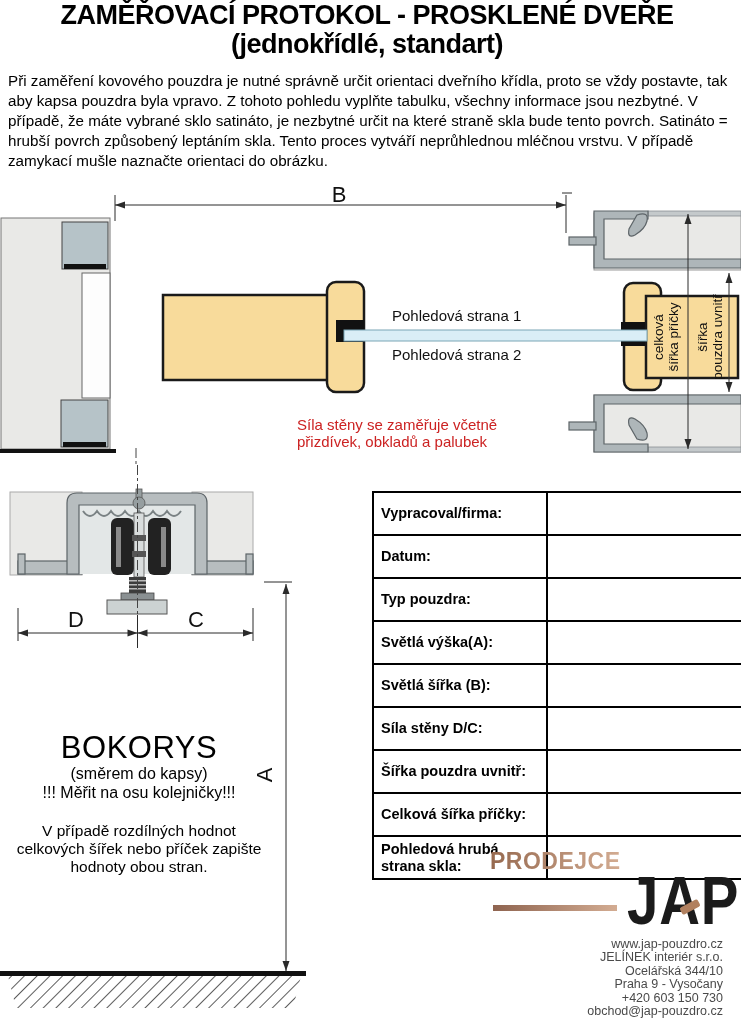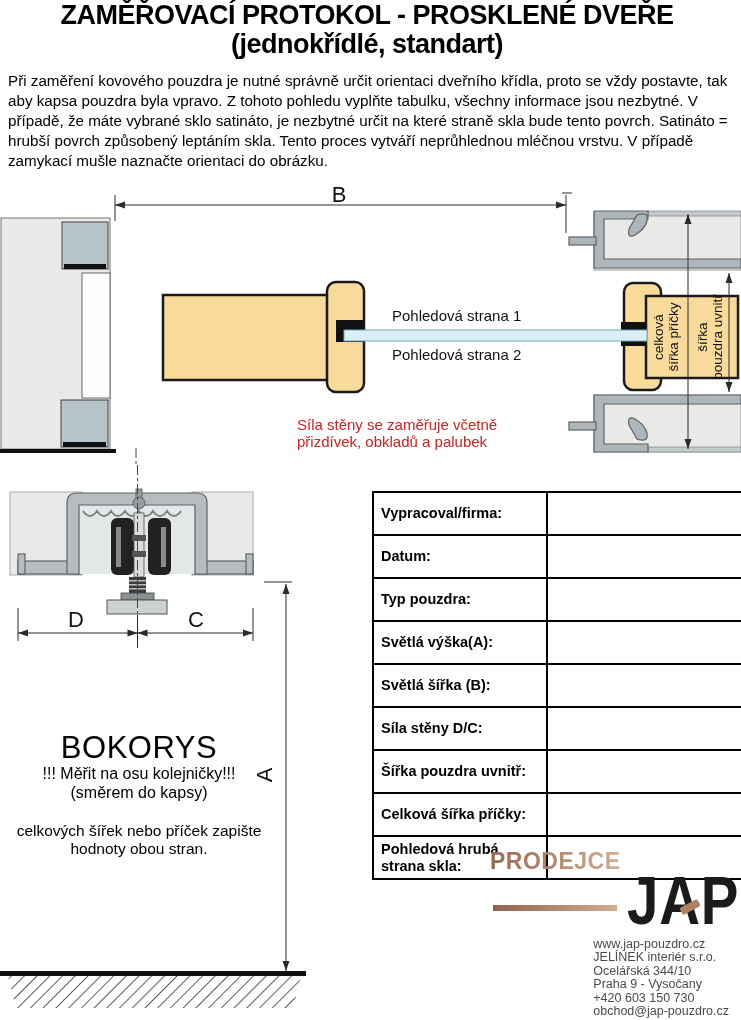--- a/index.html
+++ b/index.html
@@ -34,21 +34,21 @@
           letter-spacing:0.5px;color:#b1805f;
           background:linear-gradient(90deg,#96694f,#d3ac92);
           -webkit-background-clip:text;background-clip:text;-webkit-text-fill-color:transparent;}
   .dealerbar{position:absolute;left:493px;top:905px;width:124px;height:6px;
              background:linear-gradient(90deg,#8f6450,#d3ac92);}
   .japlogo{position:absolute;left:627px;top:866px;width:114px;height:72px;}
   .japtext{font-size:68px;font-weight:bold;line-height:68px;color:#1b1b1b;letter-spacing:1px;
            transform:scaleX(0.83);transform-origin:left top;white-space:nowrap;}
   .japaccent{position:absolute;left:53px;top:37px;width:20px;height:8px;background:#b1805f;
              transform:rotate(-28deg);border-radius:2px;}
-  .contact{position:absolute;right:12px;top:938px;text-align:left;font-size:12.5px;
+  .contact{position:absolute;right:18px;top:938px;text-align:right;font-size:12.5px;
            line-height:13.4px;color:#4a4a4a;}
 </style>
 </head>
 <body>
 
 <div class="page">
 
   <div class="title">
     <div>ZAMĚŘOVACÍ PROTOKOL - PROSKLENÉ DVEŘE</div>
     <div>(jednokřídlé, standart)</div>
@@ -238,23 +238,24 @@
       </tr>
       <tr>
         <td class="flabel">Pohledová hrubá strana skla:</td>
         <td class="fvalue"></td>
       </tr>
     </tbody>
   </table>
 
   <div class="bokorys">
     <div class="big">BOKORYS</div>
+    <div class="sub">(směrem do kapsy)</div>
     <div class="sub">!!! Měřit na osu kolejničky!!!</div>
-    <div class="sub">(směrem do kapsy)</div>
     <div class="note">
+      <div>V případě rozdílných hodnot</div>
       <div>celkových šířek nebo příček zapište</div>
       <div>hodnoty obou stran.</div>
     </div>
   </div>
 
   <div class="dealer">
     <div>PRODEJCE</div>
   </div>
   <div class="dealerbar"></div>
   <div class="japlogo">

